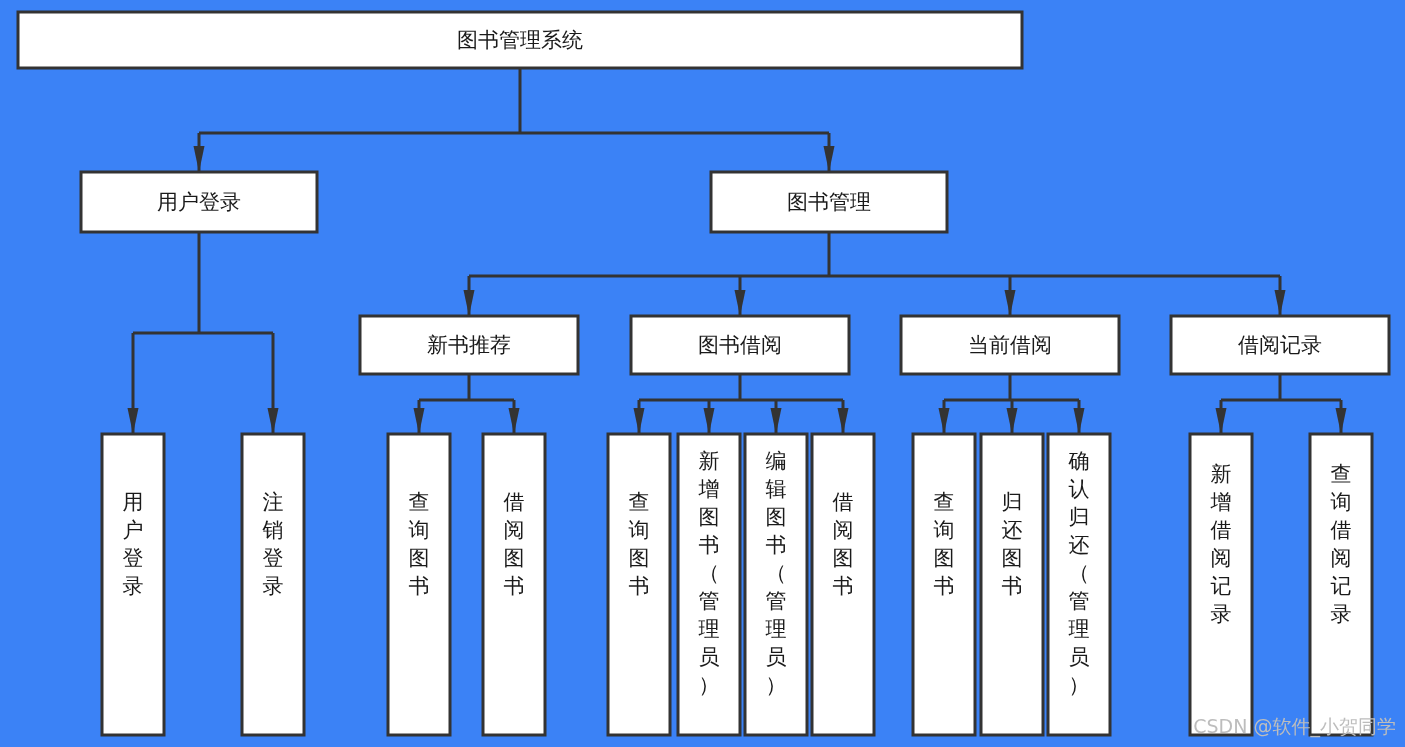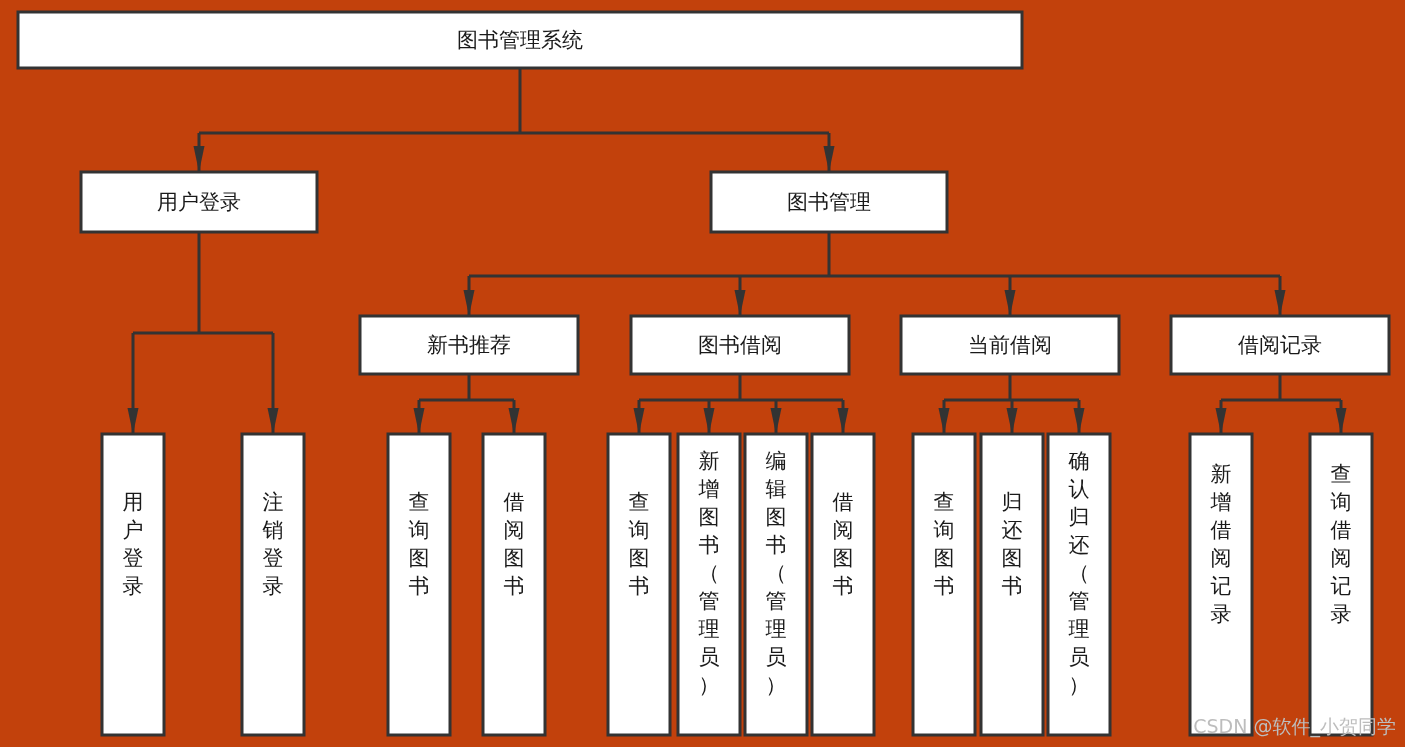--- a/index.html
+++ b/index.html
@@ -8,21 +8,21 @@
     padding: 0;
     background: #ffffff;
   }
   body {
     font-family: "DejaVu Sans", "Liberation Sans", sans-serif;
   }
   #diagram-root {
     position: relative;
     width: 1405px;
     height: 747px;
-    background: #c2410c;
+    background: #3b82f6;
     overflow: hidden;
   }
   svg#flowchart {
     position: absolute;
     left: 0;
     top: 0;
     width: 1405px;
     height: 747px;
     display: block;
   }

